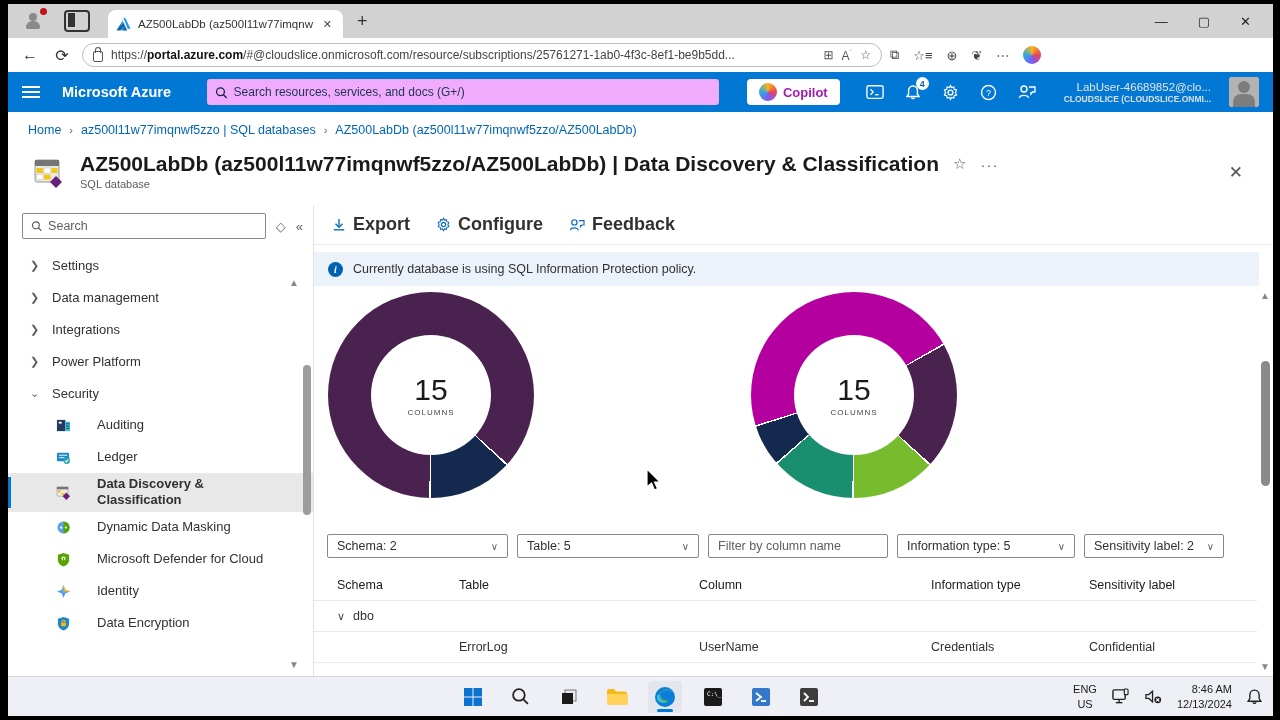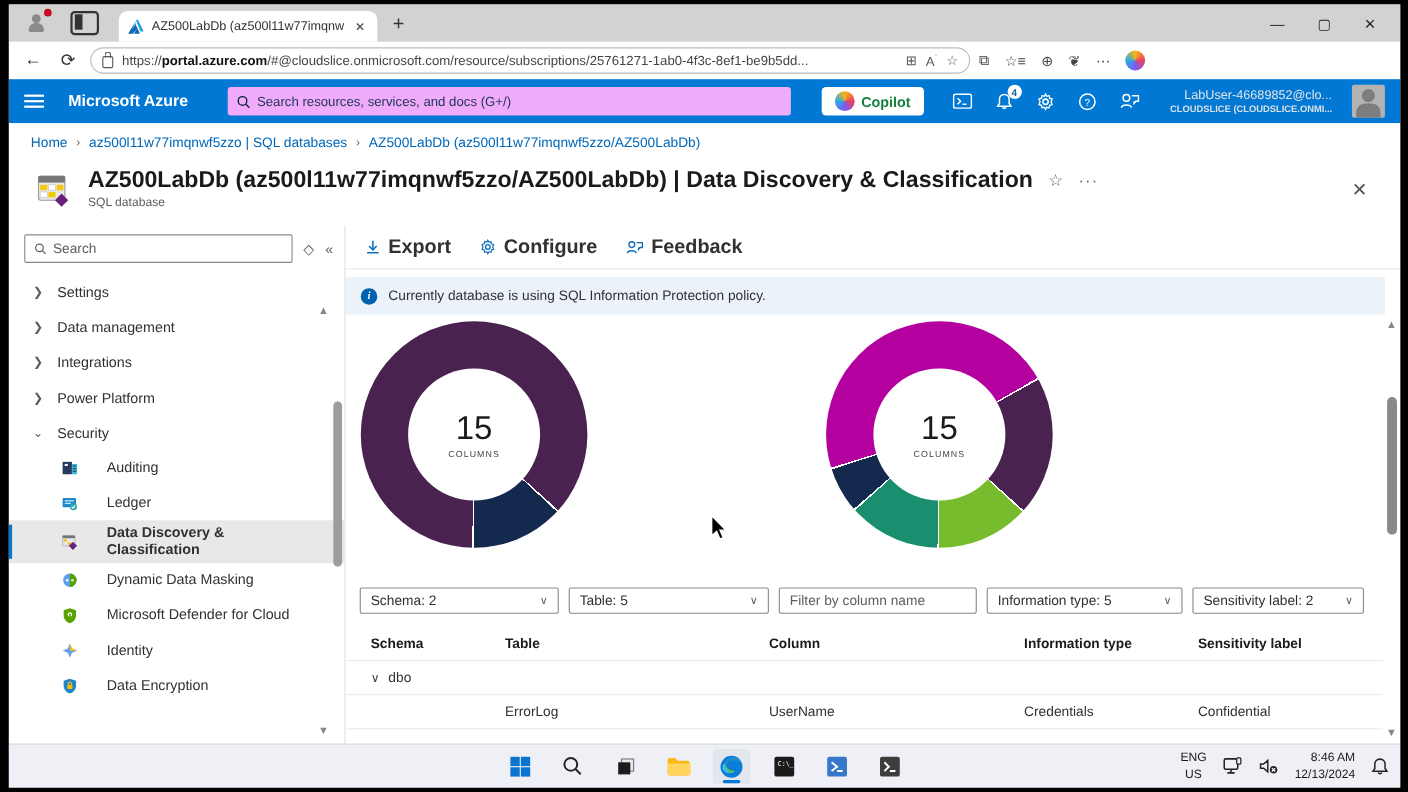--- a/index.html
+++ b/index.html
@@ -32,21 +32,21 @@
   .copilot-ball { width:18px; height:18px; border-radius:50%; background:conic-gradient(#f7b518,#e8425d,#7a5af8,#2ea9e1,#f7b518); }
 
   
   .azbar { height:40px; background:#0078d4; display:flex; align-items:center; flex-shrink:0; padding:0 14px; gap:10px; }
   .hamburger { width:18px; height:12px; border-top:2px solid #fff; border-bottom:2px solid #fff; position:relative; }
   .hamburger::before { content:""; position:absolute; left:0; top:3px; width:18px; height:2px; background:#fff; }
   .az-brand { color:#fff; font-weight:bold; font-size:14.5px; margin:0 26px 0 12px; white-space:nowrap; }
   .az-search { flex:1; max-width:520px; height:26px; background:#f0abfc; border-radius:3px; display:flex; align-items:center; padding:0 8px; gap:6px; }
   .az-search input { border:none; background:transparent; outline:none; font-size:12px; color:#10243a; width:100%; font-family:"Liberation Sans",sans-serif; }
   .az-search input::placeholder { color:#1c3550; }
-  .copilot-btn { background:#fff; border-radius:4px; height:26px; display:flex; align-items:center; gap:6px; padding:0 12px; font-size:13px; color:#15803d; font-weight:bold; margin-left:18px; }
+  .copilot-btn { background:#fff; border-radius:4px; height:26px; display:flex; align-items:center; gap:6px; padding:0 12px; font-size:13px; color:#a21caf; font-weight:bold; margin-left:18px; }
   .az-icons { display:flex; align-items:center; gap:20px; margin-left:16px; color:#fff; }
   .az-ic { width:18px; height:18px; position:relative; display:flex; align-items:center; justify-content:center; color:#fff; font-size:14px; }
   .badge { position:absolute; top:-6px; right:-7px; background:#fff; color:#0b62a8; border-radius:50%; width:13px; height:13px; font-size:9px; font-weight:bold; display:flex; align-items:center; justify-content:center; }
   .az-account { margin-left:18px; text-align:right; color:#e5e5e5; line-height:1.25; }
   .az-acc-user { font-size:11.5px; }
   .az-acc-tenant { font-size:8.5px; font-weight:bold; opacity:.95; }
   .az-avatar { width:30px; height:30px; background:#b3b3b3; margin-left:8px; position:relative; overflow:hidden; border-radius:2px; }
   .az-avatar::before { content:""; position:absolute; left:9px; top:4px; width:12px; height:12px; border-radius:50%; background:#7d7d7d; }
   .az-avatar::after { content:""; position:absolute; left:4px; top:17px; width:22px; height:14px; border-radius:8px 8px 0 0; background:#7d7d7d; }
 
@@ -96,21 +96,21 @@
   .donut-val { font-size:30px; color:#1a1a1a; }
   .donut-lbl { font-size:8px; color:#444; letter-spacing:1px; margin-top:1px; }
   .donut2 { margin-left:217px; }
   .filters { display:flex; gap:9px; padding:36px 0 0 13px; }
   .dd { height:24px; border:1px solid #8a8886; background:#fff; border-radius:2px; display:flex; align-items:center; justify-content:space-between; font-size:12.5px; color:#323130; padding:0 9px; }
   .dd-chev { color:#605e5c; font-size:10px; margin-left:8px; }
   .filter-input { height:24px; border:1px solid #8a8886; border-radius:2px; font-size:12.5px; color:#323130; padding:0 9px; font-family:"Liberation Sans",sans-serif; outline:none; }
   .filter-input::placeholder { color:#605e5c; }
   .grid { margin-top:12px; font-size:12.5px; }
   .grid-row { display:flex; align-items:center; height:31px; }
-  .grid-head { font-weight:bold; color:#1a1a1a; border-bottom:1px solid #eceae8; }
+  .grid-head { font-weight:normal; color:#1a1a1a; border-bottom:1px solid #eceae8; }
   .col-schema { width:145px; padding-left:23px; }
   .col-table { width:240px; }
   .col-column { width:232px; }
   .col-info { width:158px; }
   .col-sens { width:160px; }
   .group-row { border-bottom:1px solid #eceae8; color:#323130; }
   .group-chev { color:#444; font-size:11px; margin:0 8px 0 23px; }
   .data-row { border-bottom:1px solid #eceae8; color:#323130; }
   .vscroll { width:16px; flex-shrink:0; display:flex; flex-direction:column; align-items:center; padding:4px 0; }
   .vs-arrow { color:#8a8886; font-size:10px; }
@@ -423,21 +423,21 @@
               </div>
             <div class="dd" style="width:182px">
                 <span>Table: 5</span>
                 <span class="dd-chev">∨</span>
               </div>
             <input class="filter-input" style="width: 180px;" placeholder="Filter by column name">
             <div class="dd" style="width:178px">
                 <span>Information type: 5</span>
                 <span class="dd-chev">∨</span>
               </div>
-            <div class="dd" style="width:156px">
+            <div class="dd" style="width:140px">
                 <span>Sensitivity label: 2</span>
                 <span class="dd-chev">∨</span>
               </div>
           </div>
 
           <div class="grid">
             <div class="grid-row grid-head">
               <span class="col-schema">Schema</span>
               <span class="col-table">Table</span>
               <span class="col-column">Column</span>

